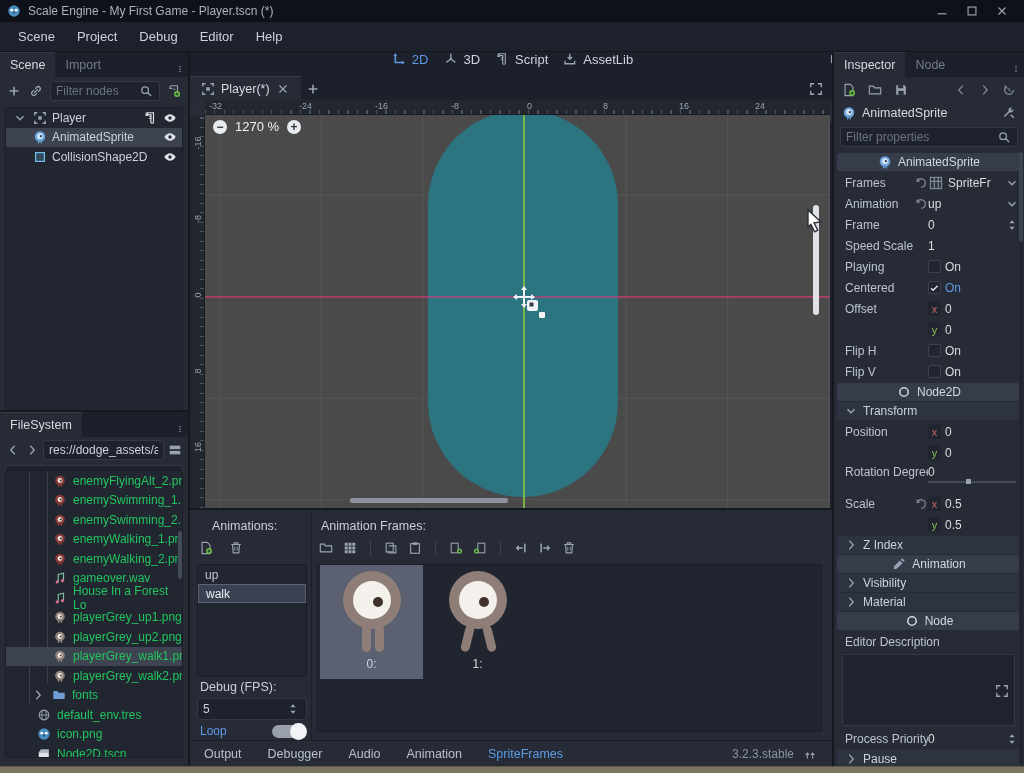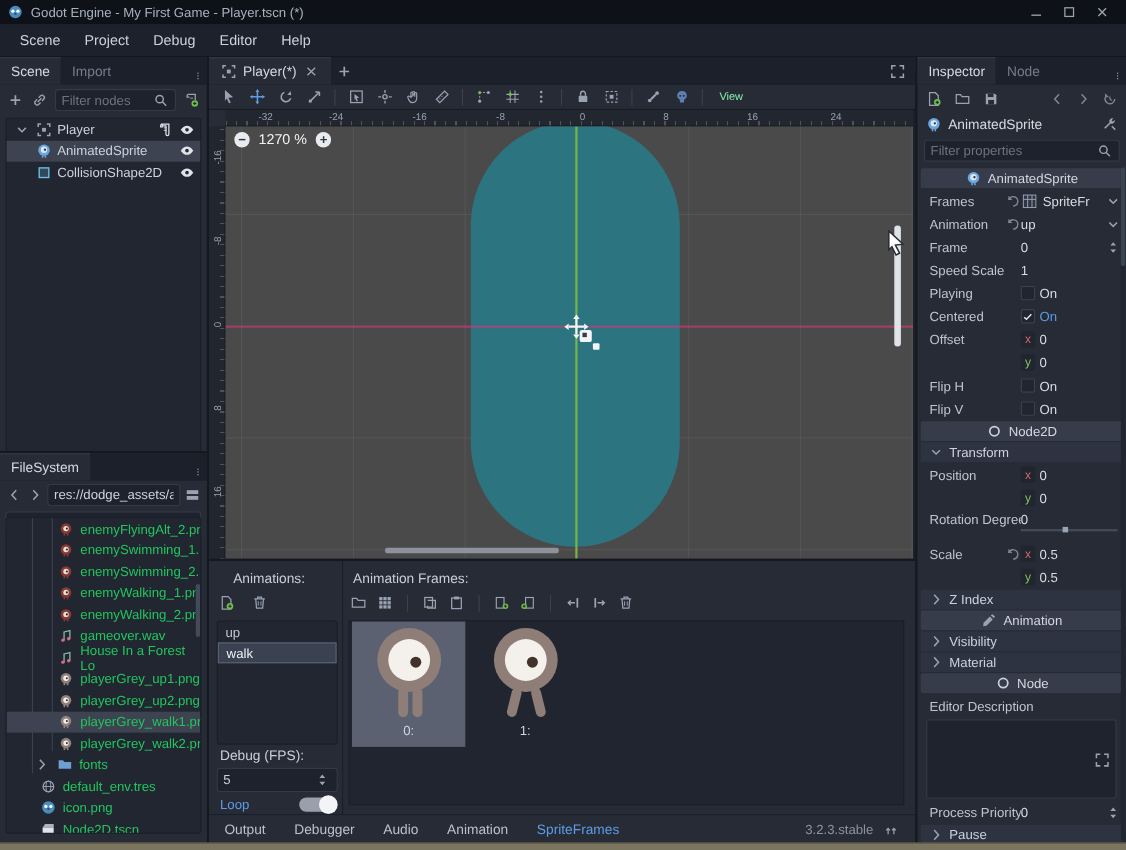--- a/index.html
+++ b/index.html
@@ -50,21 +50,21 @@
   .tree-row .right-ics .ic { color:#dfe3ea; }
   
   #fs-panel { position:absolute; left:0; top:358px; width:100%; height:356px; border-top:2px solid #14181f; background:#262b36; }
   #fs-nav { height:26px; display:flex; align-items:center; gap:3px; padding:0 5px; }
   #fs-path { flex:1; height:20px; }
   #fs-list { position:absolute; left:5px; right:5px; top:58px; bottom:8px; overflow:hidden; }
   .fs-row { height:19.5px; display:flex; align-items:center; gap:5px; color:#22c55e; position:relative; }
   .fs-row.sel { background:#3d4350; }
   .guide { position:absolute; width:1px; background:#3a4150; }
   
-  #canvas-tabstrip { position:relative; }
+  #canvas-tabstrip { position:relative;margin-top:24px; }
   #canvas-expand { margin-left:auto; margin-right:8px; align-self:center; }
   #canvas-toolbar { height:23px; background:#262b36; display:flex; align-items:center; gap:3px; padding:0 6px; border-bottom:1px solid #161b24; }
   .tb-sep { width:1px; height:15px; background:#3a4150; margin:0 4px; }
   .tbi { width:23px; height:20px; display:flex; align-items:center; justify-content:center; border-radius:2px; }
   .tbi.active { color:#5d9ce5; }
   .tbi.active .ic { color:#5d9ce5; }
   #viewmenu { color:#86efac; font-size:10px; padding:0 8px; }
   #canvas-wrap { position:absolute; left:0; top:48px; width:640px; height:408px; background:#22262f; }
   #ruler-corner { left:0; top:0; width:15px; height:15px; background:#272c36; }
   #ruler-top { left:15px; top:0; width:625px; height:15px; background:#22262f; border-bottom:1px solid #161b24;
@@ -154,21 +154,21 @@
 
   <div id="titlebar" class="abs flex">
     <span class="ic" id="tb-logo">
         <svg viewBox="0 0 16 16" width="14" height="14">
           <circle cx="8" cy="8" r="6.5" fill="#478cbf"></circle>
           <circle cx="5.4" cy="7" r="1.7" fill="#fff"></circle>
           <circle cx="10.6" cy="7" r="1.7" fill="#fff"></circle>
           <rect x="7" y="8.8" width="2" height="1.8" fill="#30405a"></rect>
         </svg>
       </span>
-    <span class="t">Godot Engine - My First Game - Player.tscn (*)</span>
+    <span class="t">Scale Engine - My First Game - Player.tscn (*)</span>
     <span id="winbtns" class="flex">
         <span class="ic ">
           <svg viewBox="0 0 16 16" width="14" height="14">
             <rect x="3" y="10.5" width="10" height="1.4" fill="currentColor"></rect>
           </svg>
         </span>
         <span class="ic ">
           <svg viewBox="0 0 16 16" width="14" height="14">
             <rect x="3.5" y="3.5" width="9" height="9" fill="none" stroke="currentColor" stroke-width="1.3"></rect>
           </svg>
@@ -773,21 +773,21 @@
             </span>
           </span>
           <span class="tb-sep"></span>
         </span>
       <span id="viewmenu">View</span>
     </div>
 
     <div id="canvas-wrap" class="abs">
       <div id="ruler-corner" class="abs"></div>
       <div id="ruler-top" class="abs">
-          <span class="rl" style="left:30px">-32</span>
+          <span class="rl" style="left:4px">-32</span>
           <span class="rl" style="left:94px">-24</span>
           <span class="rl" style="left:170px">-16</span>
           <span class="rl" style="left:246px">-8</span>
           <span class="rl" style="left:322px">0</span>
           <span class="rl" style="left:398px">8</span>
           <span class="rl" style="left:474px">16</span>
           <span class="rl" style="left:550px">24</span>
         </div>
       <div id="ruler-left" class="abs">
           <span class="rlv" style="top:23px">-16</span>

